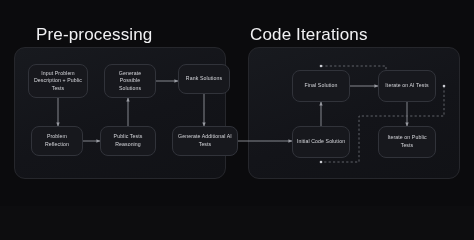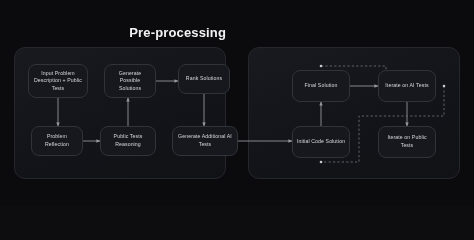--- a/index.html
+++ b/index.html
@@ -21,25 +21,25 @@
     position: absolute;
     left: 0; top: 0;
     width: 474px;
     height: 206px;
     background: #0b0b0d;
   }
 
   
   .section-title {
     position: absolute;
-    font-size: 13px;
-    font-weight: 700;
+    font-size: 17px;
+    font-weight: 400;
     letter-spacing: 0.15px;
     color: #f2f2f4;
-    text-align: right;
+    text-align: left;
     white-space: nowrap;
   }
   #title-pre  { left: 36px;  top: 25px; width: 190px; }
   #title-code { left: 250px; top: 25px; width: 190px; }
 
   
   .panel {
     position: absolute;
     border: 1px solid #26272c;
     border-radius: 11px;
@@ -90,20 +90,21 @@
     z-index: 3;
     pointer-events: none;
   }
 </style>
 </head>
 <body>
 
 <div id="figure">
 
   <div class="section-title" id="title-pre">Pre-processing</div>
+  <div class="section-title" id="title-code">Code Iterations</div>
 
   <div class="panel" id="panel-pre"></div>
   <div class="panel" id="panel-code"></div>
 
   <svg id="wires" viewBox="0 0 474 206" xmlns="http://www.w3.org/2000/svg">
     <defs>
       <marker id="arw" markerWidth="5" markerHeight="5" refX="4.2" refY="2" orient="auto" markerUnits="strokeWidth">
         <path d="M0,0 L4.4,2 L0,4 z" fill="#9a9ca3"></path>
       </marker>
       <marker id="arwd" markerWidth="5" markerHeight="5" refX="4.2" refY="2" orient="auto" markerUnits="strokeWidth">

